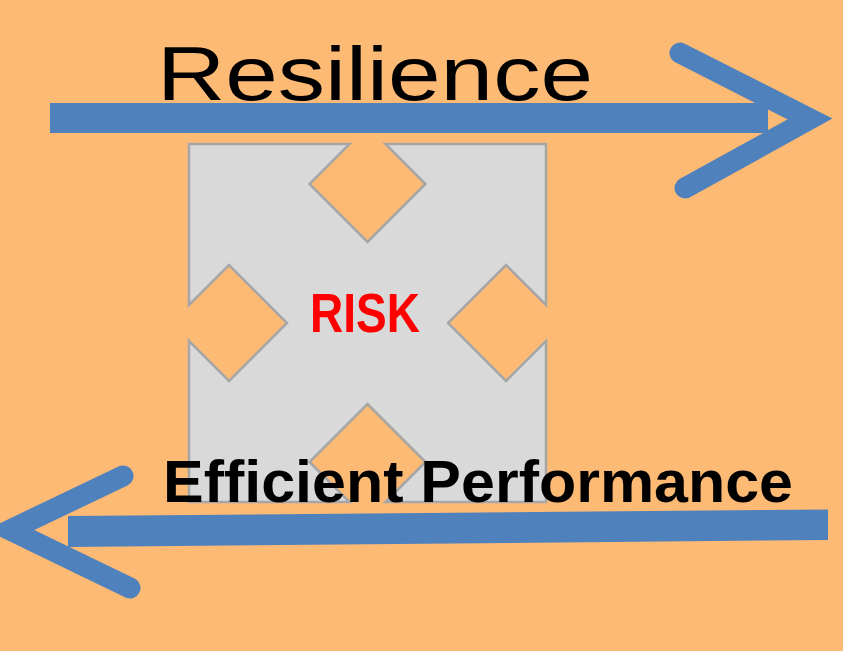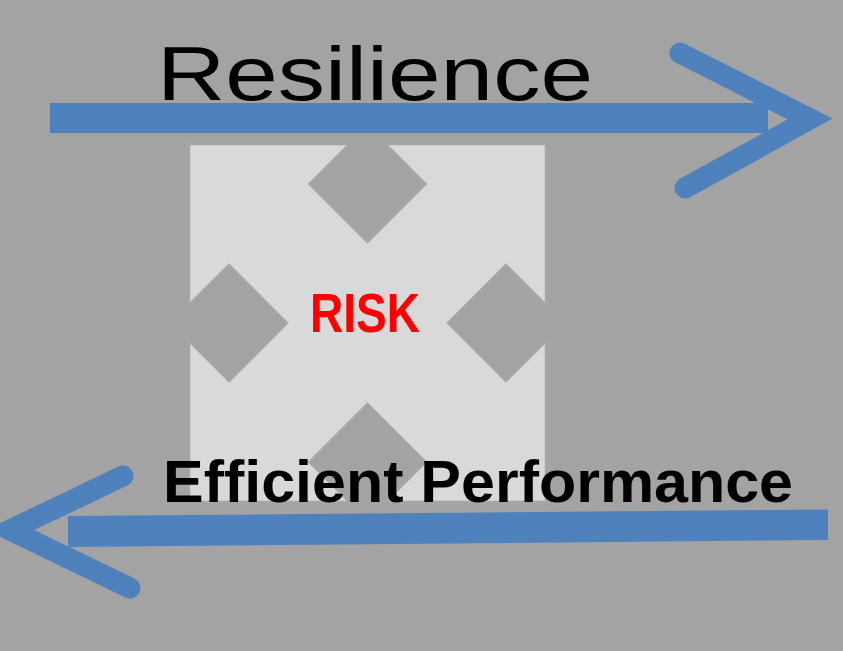--- a/index.html
+++ b/index.html
@@ -4,21 +4,21 @@
 <style>
   html, body {
     margin: 0;
     padding: 0;
     background: #ffffff;
   }
   .stage {
     position: relative;
     width: 843px;
     height: 651px;
-    background: #a3a3a3;
+    background: #fdba74;
     overflow: hidden;
     font-family: "Liberation Sans", sans-serif;
   }
   svg { display: block; }
 
   .arrow-shaft { fill: #4f81bd; }
   .arrow-head  { fill: none; stroke: #4f81bd; stroke-width: 21;
                  stroke-linecap: round; stroke-linejoin: miter; }
 
   .risk-square { fill: #d9d9d9; stroke: #a6a6a6; stroke-width: 2.5;

